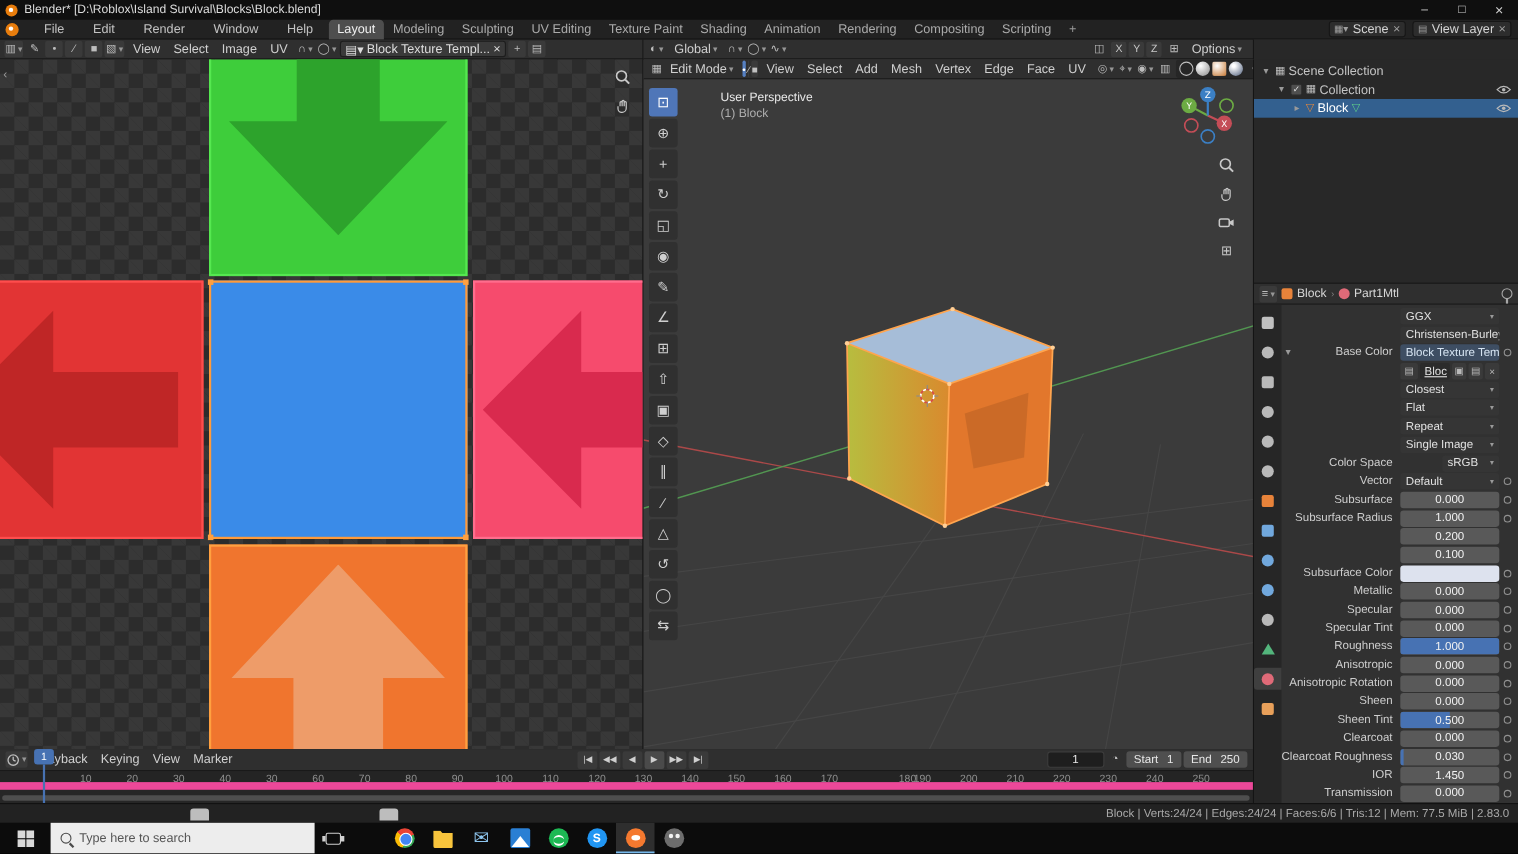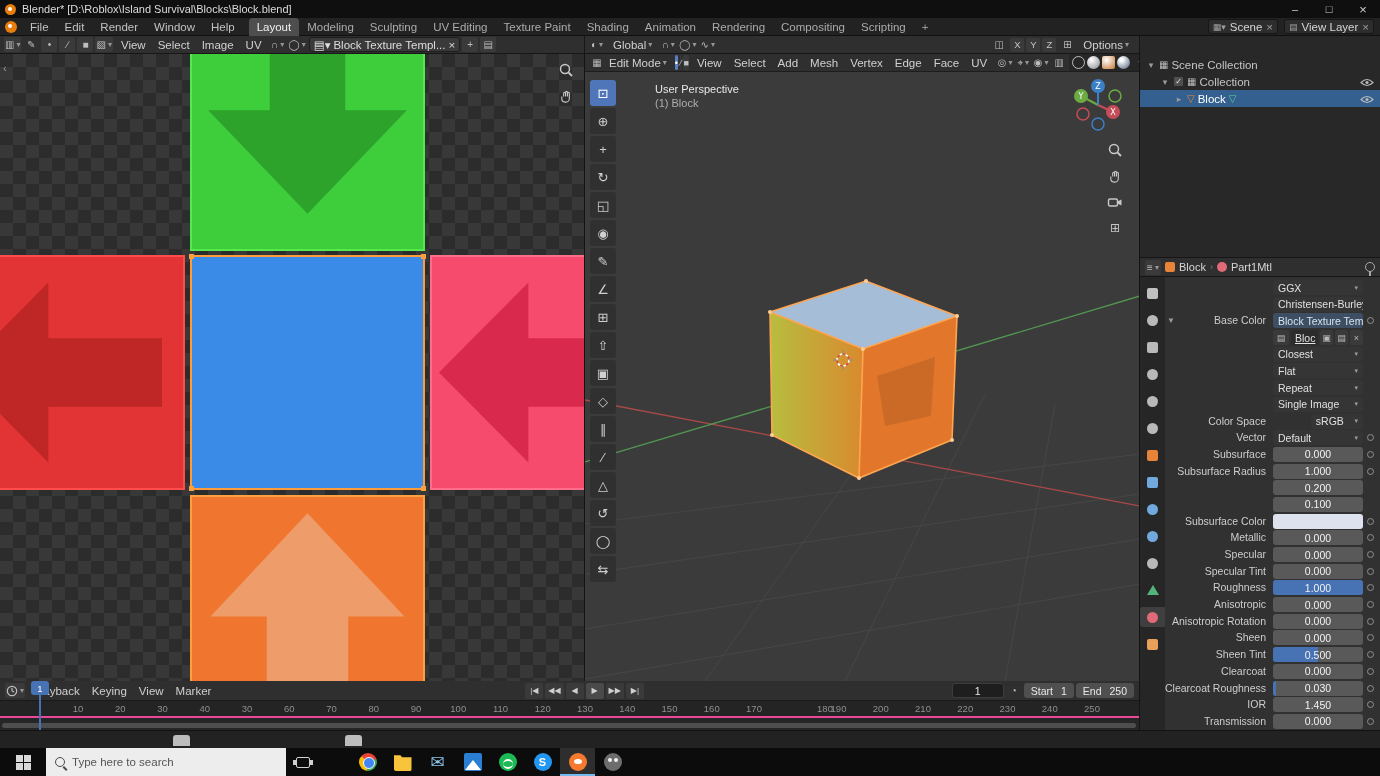--- a/index.html
+++ b/index.html
@@ -15,21 +15,21 @@
 #titlebar .blogo::after{content:"";position:absolute;left:3px;top:3px;width:4px;height:4px;border-radius:50%;background:#fff;}
 #titlebar .title{flex:1;white-space:nowrap;overflow:hidden;}
 .winbtn{width:34px;height:18px;display:flex;align-items:center;justify-content:center;color:#cfcfcf;font-size:11px;}
 .winbtn.min::after{content:"–";} .winbtn.max::after{content:"□";} .winbtn.close::after{content:"×";font-size:13px;}
 
 
 #menubar{position:absolute;left:0;top:18px;width:1380px;height:18px;background:#222222;border-bottom:1px solid #101010;
   display:flex;align-items:center;font-size:11.5px;color:#c2c2c2;}
 #menubar .blogo2{width:12px;height:12px;border-radius:50%;background:#e87d0d;margin:0 5px;flex:none;position:relative;}
 #menubar .blogo2::after{content:"";position:absolute;left:3px;top:3px;width:4px;height:4px;border-radius:50%;background:#fff;}
-.menu-item{padding:0 8px;height:18px;display:flex;align-items:center;white-space:nowrap;}
+.menu-item{padding:0 8px;height:18px;display:flex;align-items:center;white-space:nowrap;margin-left:10px;}
 #workspace-tabs{display:flex;align-items:stretch;height:18px;margin-left:6px;}
 .ws-tab{padding:0 8px;display:flex;align-items:center;color:#ababab;white-space:nowrap;}
 .ws-tab.active{background:#4e4e4e;color:#f0f0f0;border-radius:4px 4px 0 0;}
 .ws-tab.plus{color:#9a9a9a;}
 #menubar .spacer{flex:1;}
 .db-chip{display:flex;align-items:center;height:15px;background:#2d2d2d;border:1px solid #161616;border-radius:3px;
   padding:0 4px;margin-right:6px;color:#d5d5d5;gap:4px;}
 .db-chip .mini{font-size:9px;color:#9f9f9f;}
 .db-chip .x::after{content:"×";color:#9f9f9f;}
 
@@ -147,21 +147,21 @@
 
 #timeline{position:absolute;left:0;top:681px;width:1140px;height:49px;background:#262626;border-right:1px solid #141414;}
 #tl-header{height:20px;background:#2f2f2f;border-bottom:1px solid #191919;display:flex;align-items:center;gap:2px;
   padding:0 5px;font-size:11.5px;color:#d0d0d0;}
 .playbtn{min-width:18px;height:16px;border-radius:2px;background:#3a3a3a;color:#cfcfcf;font-size:8px;
   display:flex;align-items:center;justify-content:center;padding:0 3px;margin:0 1px;white-space:nowrap;}
 .playbtn.play{background:#4a4a4a;}
 .framefield{width:52px;height:15px;background:#1e1e1e;border:1px solid #3c3c3c;border-radius:3px;display:flex;align-items:center;
   justify-content:center;font-size:10.5px;color:#e8e8e8;}
 .sefield{height:15px;background:#4f4f4f;border-radius:3px;display:flex;align-items:center;gap:8px;padding:0 7px;font-size:10.5px;color:#e8e8e8;white-space:nowrap;}
-#tl-ruler{position:relative;height:17px;background:#242424;border-bottom:2px solid #ec4899;overflow:hidden;}
+#tl-ruler{position:relative;height:17px;background:#242424;border-bottom:7px solid #ec4899;overflow:hidden;}
 .tick{position:absolute;top:2px;transform:translateX(-50%);font-size:9.5px;color:#8f8f8f;}
 #playhead{position:absolute;left:31px;top:0;width:18px;z-index:3;}
 #playhead .phbox{width:18px;height:14px;background:#4772b3;border-radius:3px;color:#fff;font-size:9.5px;display:flex;
   align-items:center;justify-content:center;}
 #playhead .phline{position:absolute;left:8px;top:14px;width:2px;height:35px;background:#4772b3;}
 #tl-scroll{position:absolute;left:0;bottom:2px;width:1140px;height:5px;}
 #tl-scroll .thumb{position:absolute;left:2px;right:4px;top:0;height:5px;background:#4e4e4e;border-radius:3px;}
 
 
 #statusbar{position:absolute;left:0;top:730px;width:1380px;height:18px;background:#222222;display:flex;align-items:center;
@@ -905,20 +905,21 @@
       <div class="phline"></div>
     </div>
     <div id="tl-scroll">
         <div class="thumb"></div>
       </div>
   </div>
 
   <div id="statusbar">
     <span class="sb-tab" style="left:173px"></span>
     <span class="sb-tab" style="left:345px"></span>
+    <span class="stats">Block | Verts:24/24 | Edges:24/24 | Faces:6/6 | Tris:12 | Mem: 77.5 MiB | 2.83.0</span>
   </div>
 
   <div id="taskbar">
     <div id="start">
       <span class="winlogo">
           <span></span>
           <span></span>
           <span></span>
           <span></span>
         </span>

